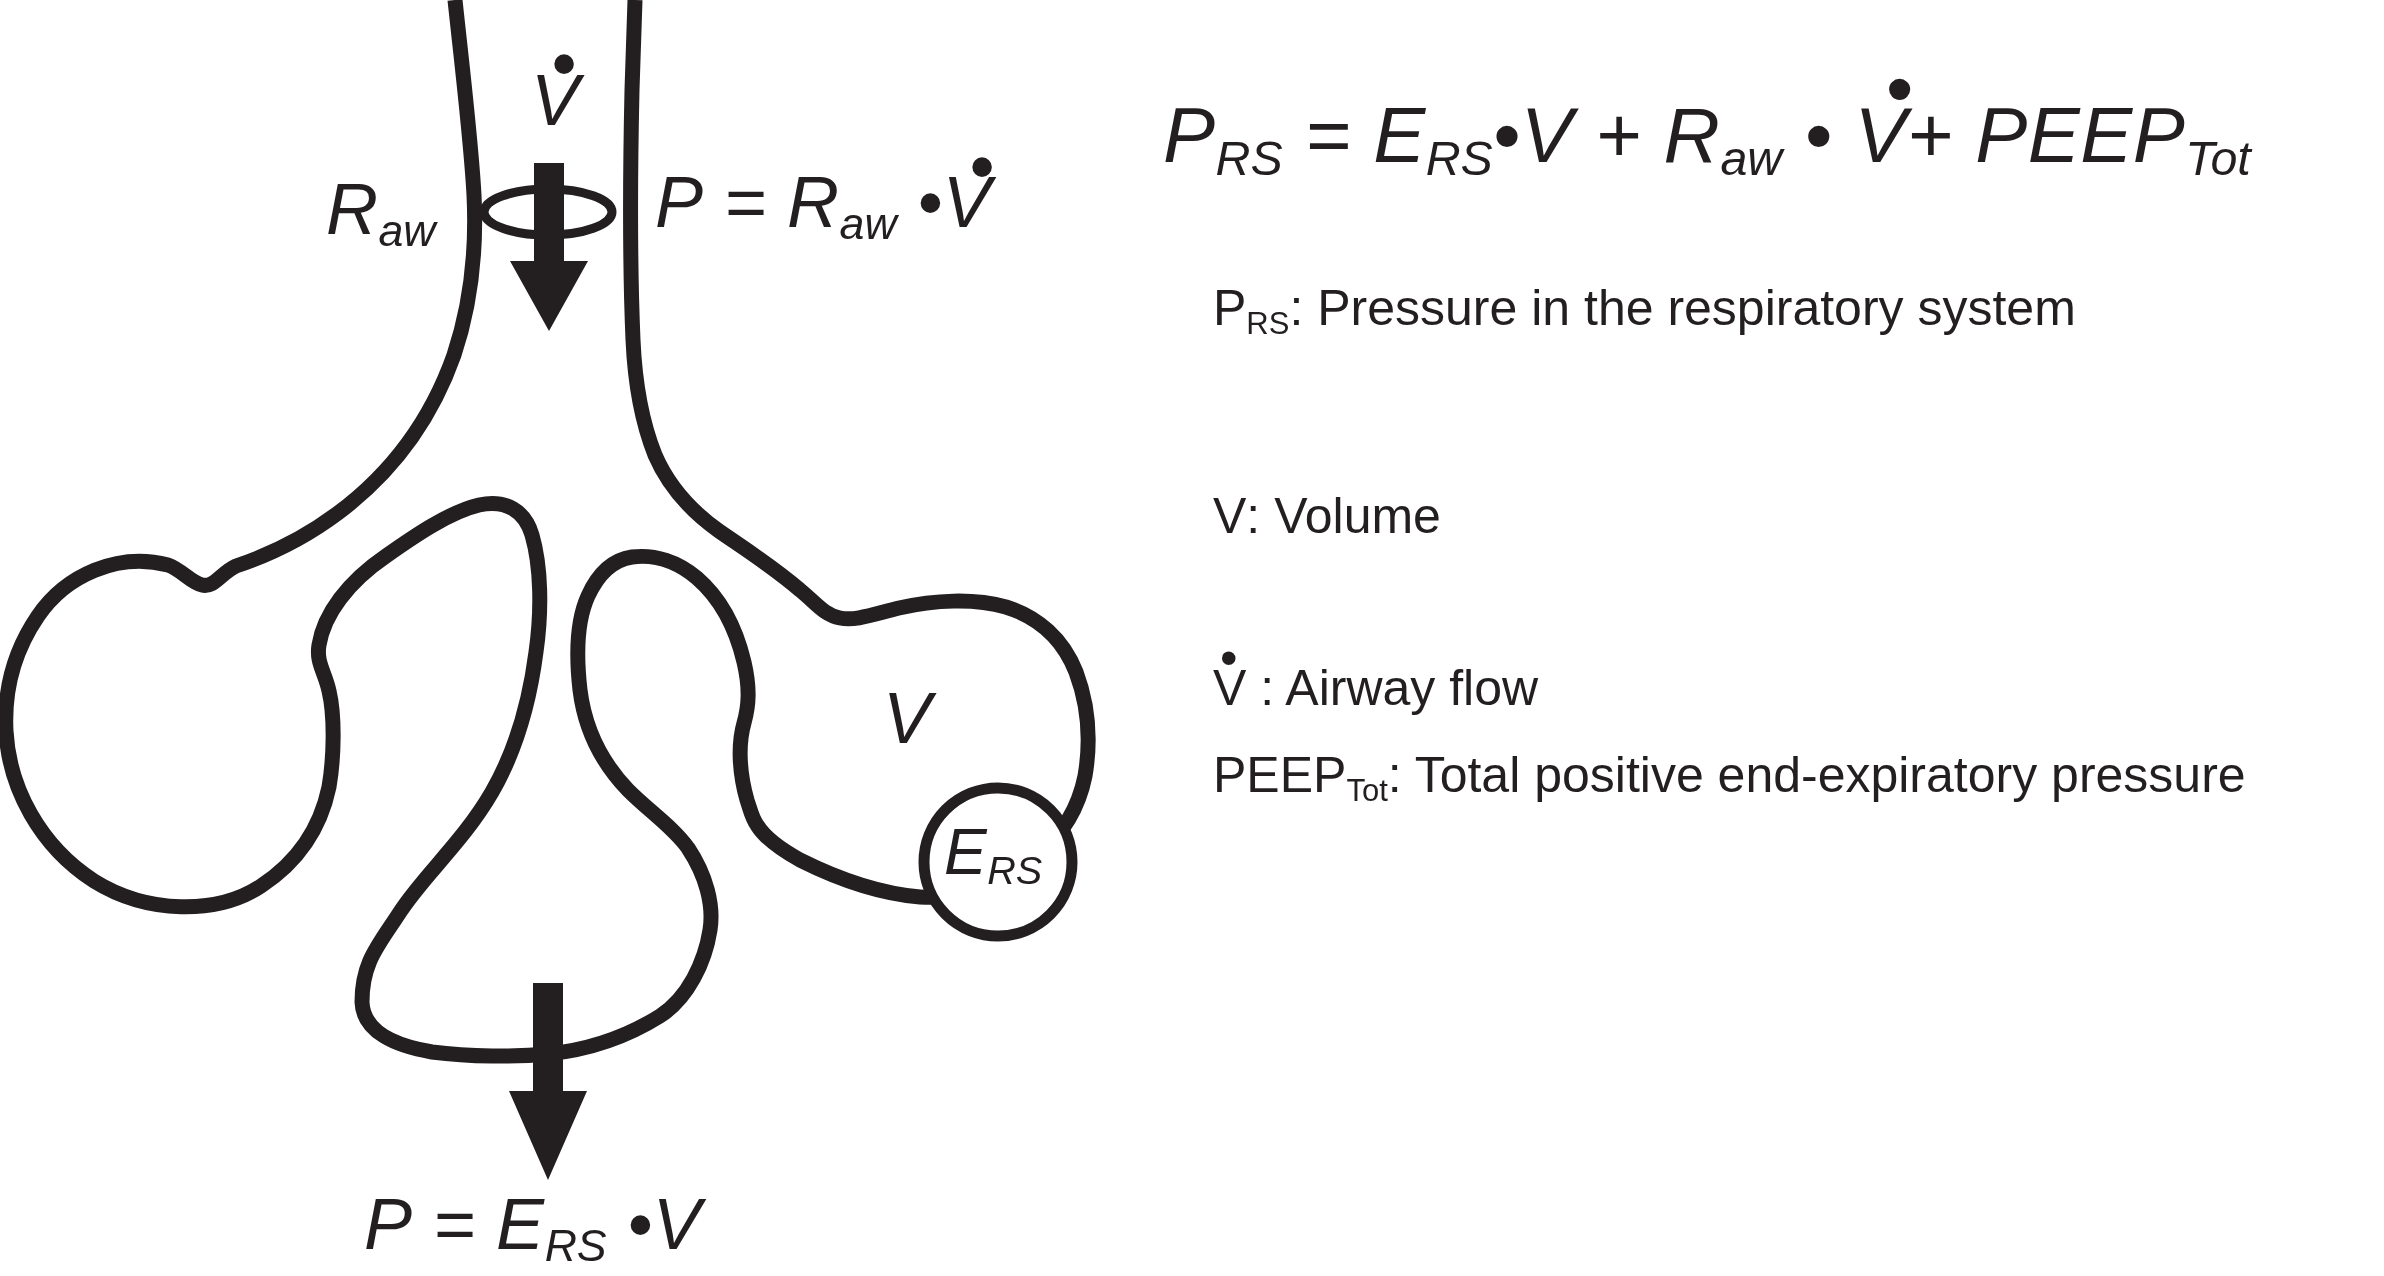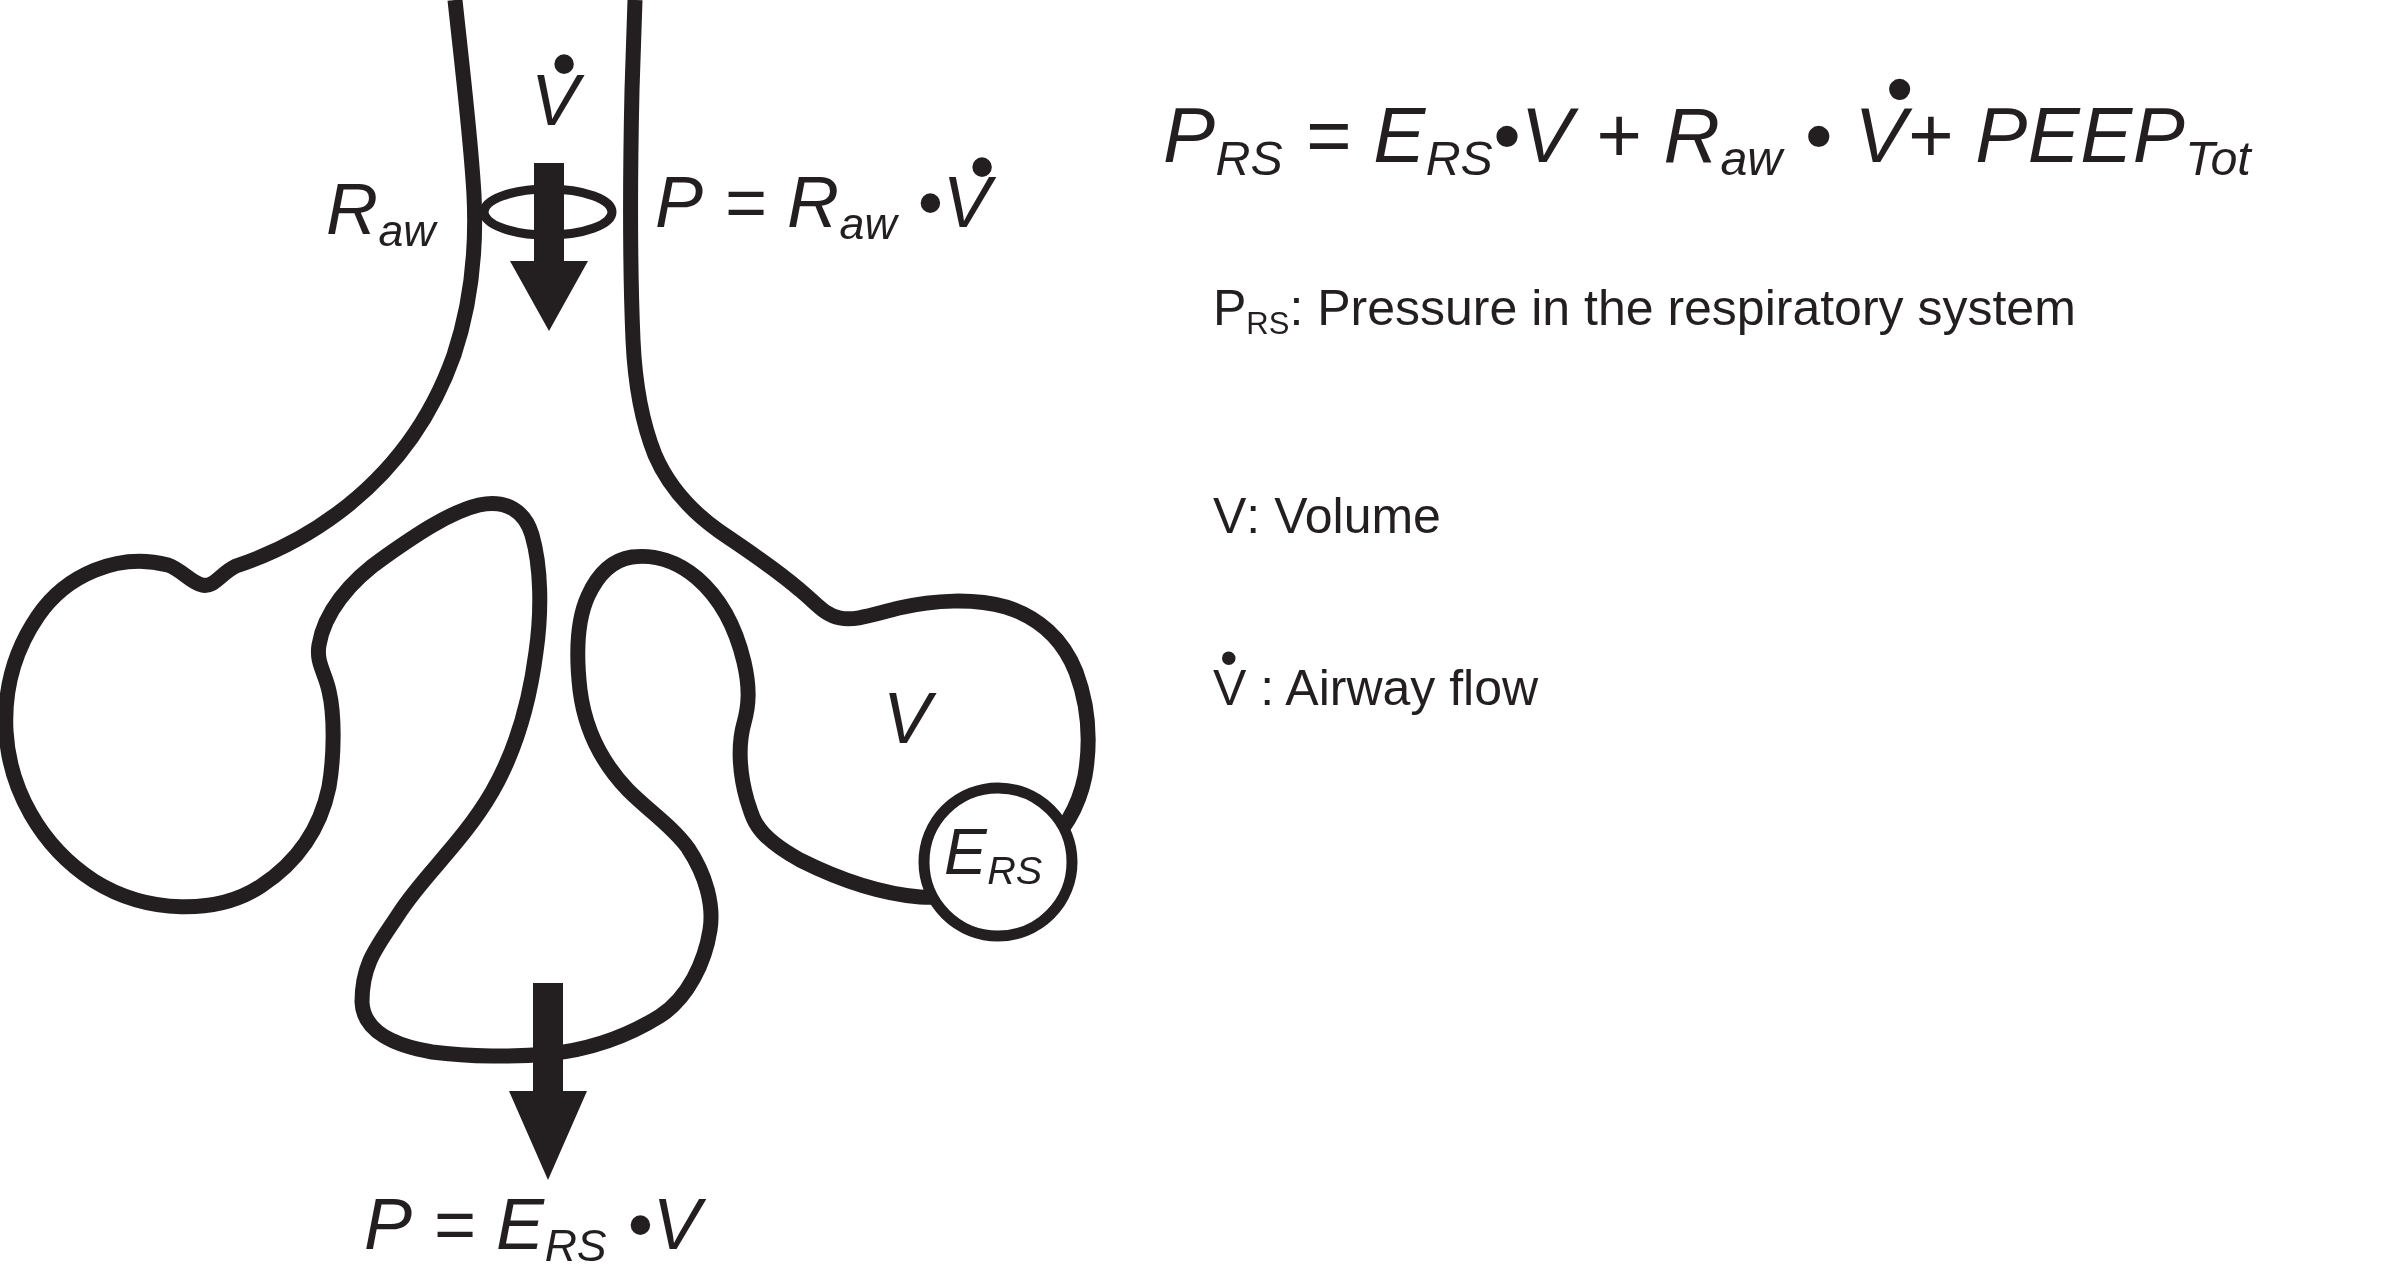--- a/index.html
+++ b/index.html
@@ -162,14 +162,17 @@
 
   <div class="legend-row" style="top:280px;">
     <span>P</span><sub class="s">RS</sub><span>: Pressure in the respiratory system</span>
   </div>
   <div class="legend-row" style="top:488px;">
     <span>V</span><sub class="s"></sub><span>: Volume</span>
   </div>
   <div class="legend-row" style="top:660px;">
     <span class="flow flow-upright"><span class="dot-above">•</span><span>V</span></span><sub class="s"></sub><span>&nbsp;: Airway flow</span>
   </div>
+  <div class="legend-row" style="top:747px;">
+    <span>PEEP</span><sub class="s">Tot</sub><span>: Total positive end-expiratory pressure</span>
+  </div>
 
 </div>
 
 </body></html>

